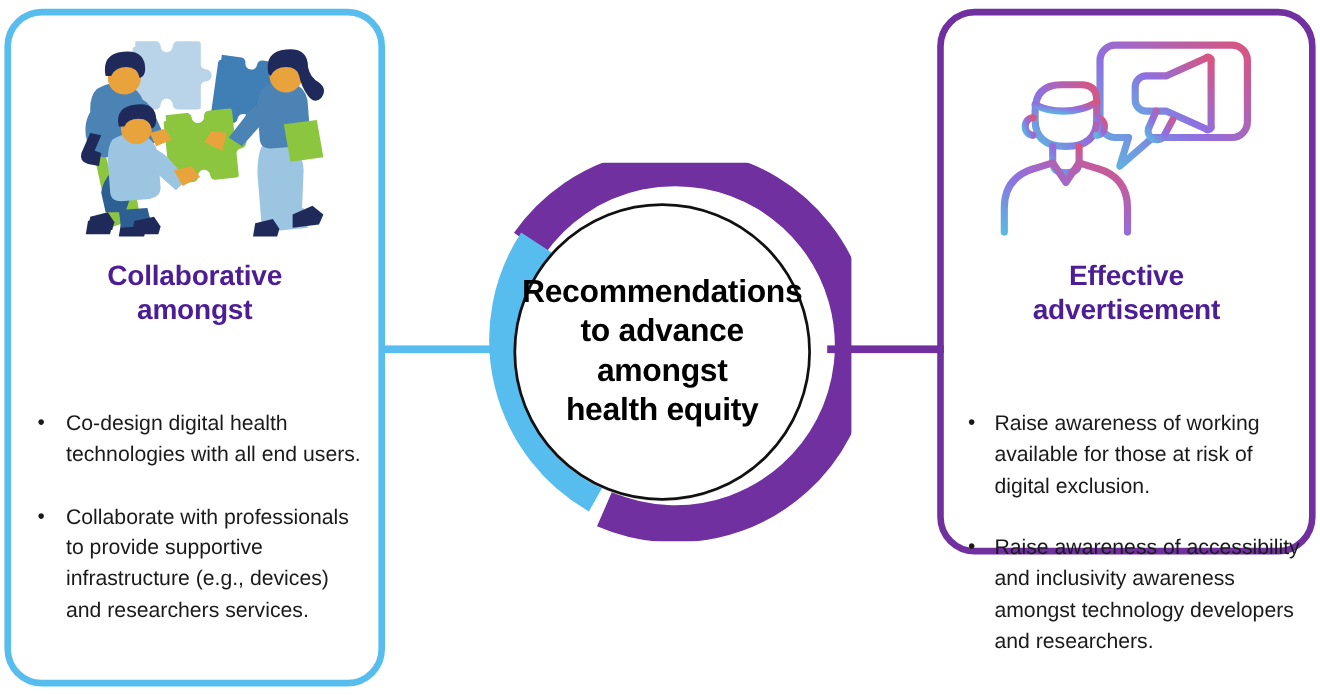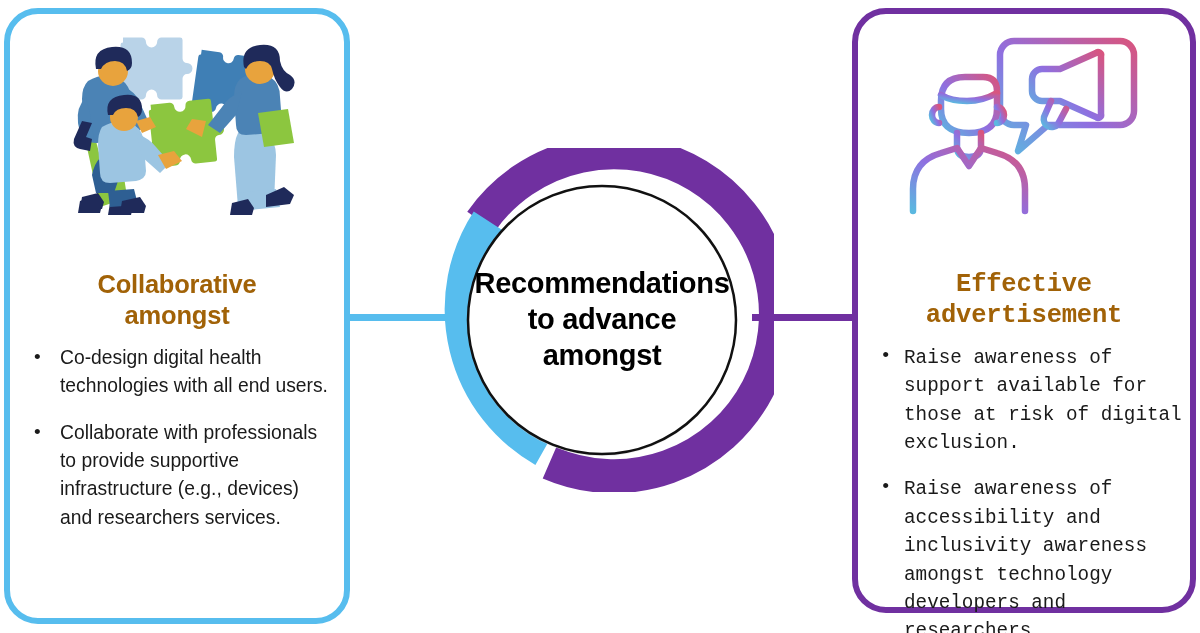--- a/index.html
+++ b/index.html
@@ -33,23 +33,22 @@
     left: 4px;
     top: 8px;
     width: 346px;
     height: 616px;
     border-color: #57bdee;
   }
   #card-right {
     left: 852px;
     top: 8px;
     width: 344px;
-    height: 605px;
+    height: 496px;
     border-color: #7030a0;
-    font-family: Liberation Mono, monospace;
   }
 
   
   .illo {
     position: absolute;
     left: 0;
     right: 0;
     top: 6px;
     height: 210px;
     display: flex;
@@ -61,42 +60,42 @@
   
   .card-title {
     position: absolute;
     left: 14px;
     right: 14px;
     top: 222px;
     text-align: center;
     font-size: 25.5px;
     font-weight: bold;
     line-height: 1.22;
-    color: #a16207;
+    color: #4c1d95;
     letter-spacing: -0.2px;
-    margin-top: 33px;
   }
 
   
   .bullets {
     position: absolute;
     left: 6px;
     right: 10px;
     top: 330px;
     margin: 0;
     padding: 0;
     list-style: none;
   }
   .bullet {
     position: relative;
     padding-left: 44px;
     margin-bottom: 18px;
     font-size: 19.3px;
     line-height: 1.47;
     color: #1a1a1a;
+    margin-top: 28px;
   }
   .bullet::before {
     content: "\2022";
     position: absolute;
     left: 18px;
     top: -1px;
     font-size: 19px;
     line-height: 1.47;
     color: #1a1a1a;
   }
@@ -254,37 +253,38 @@
         </g>
       </svg>
     </div>
 
     <div class="card-title">
       <span>Effective</span><br>
       <span>advertisement</span>
     </div>
 
     <ul class="bullets">
-      <li class="bullet">Raise awareness of support available for those at risk of digital exclusion.</li>
+      <li class="bullet">Raise awareness of working available for those at risk of digital exclusion.</li>
       <li class="bullet"> Raise awareness of accessibility and inclusivity awareness amongst technology developers and researchers.</li>
     </ul>
   </div>
 
   <div class="connector" id="connector-left"></div>
   <div class="connector" id="connector-right"></div>
 
   <div id="donut">
     <svg width="344" height="344" viewBox="0 0 344 344" role="img" aria-label="hub ring">
 
       <path d="M 80.8 45.5 A 162 162 0 1 1 84.3 296.4" fill="none" stroke="#7030a0" stroke-width="34" transform="rotate(-15 172 172)"></path>
 
       <path d="M 100.5 295.3 A 162 162 0 0 1 69.0 61.3" fill="none" stroke="#57bdee" stroke-width="34" transform="rotate(-6 172 172)"></path>
 
       <circle cx="172" cy="174" r="134" fill="#d9d9d9" opacity="0.55"></circle>
       <circle cx="172" cy="172" r="134" fill="#ffffff" stroke="#111111" stroke-width="2.5"></circle>
     </svg>
     <div id="donut-label">
       <span>Recommendations</span><br>
       <span>to advance amongst</span><br>
+      <span>health equity</span>
     </div>
   </div>
 
 </div>
 
 </body></html>

